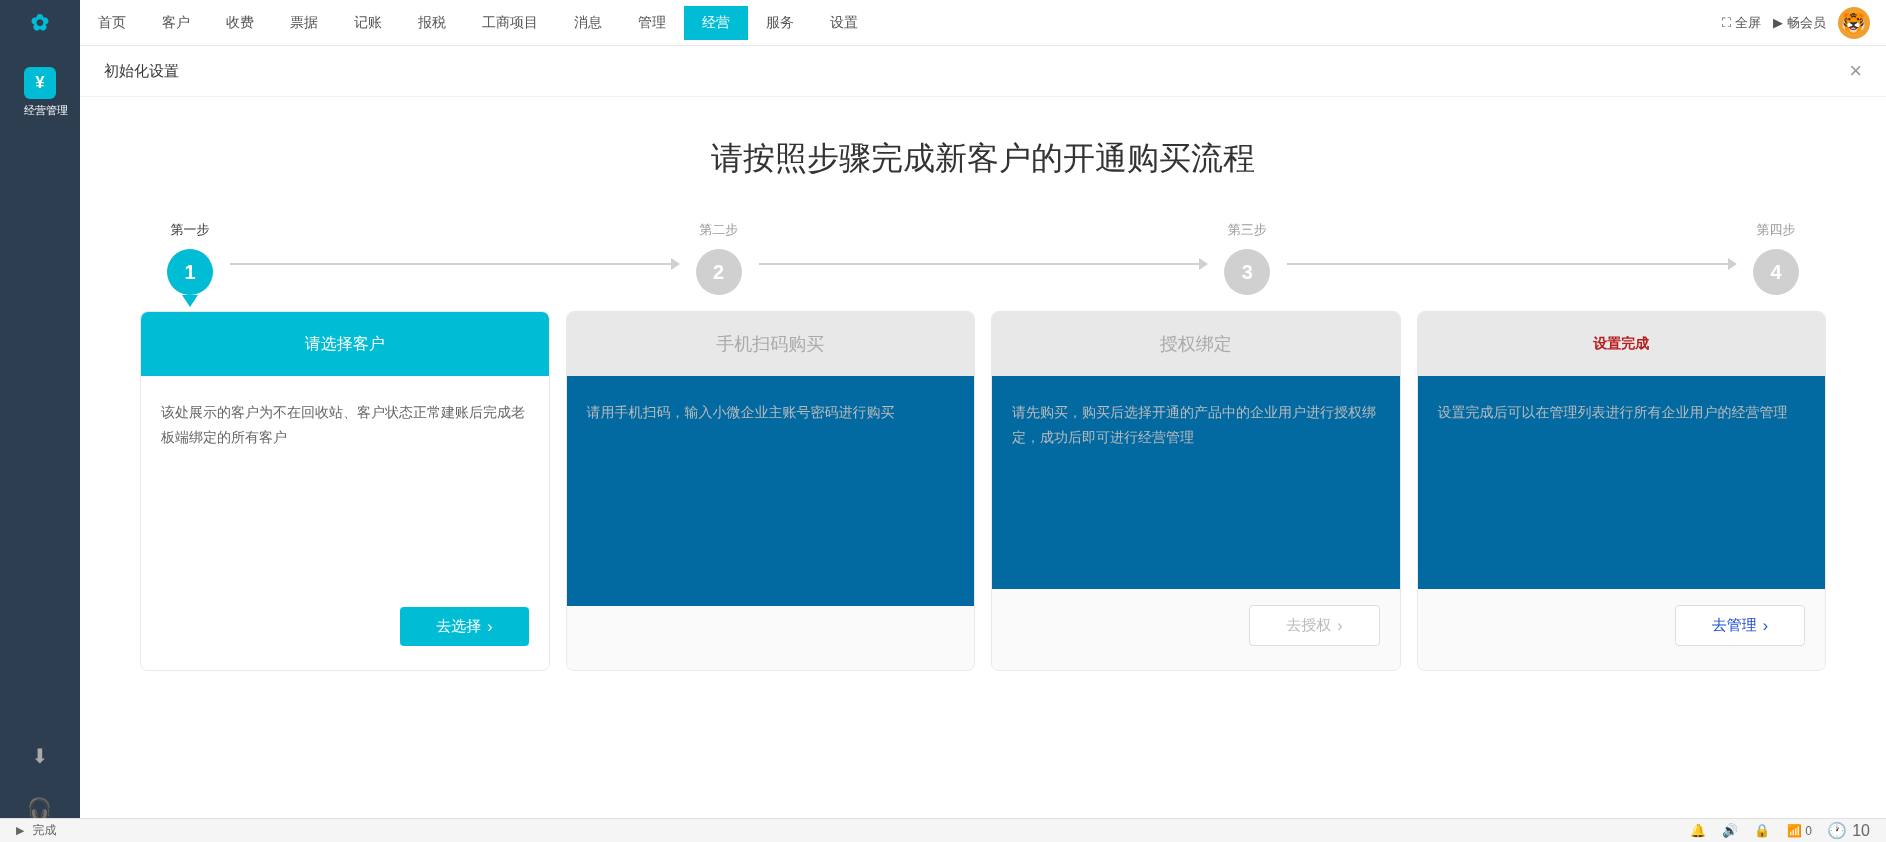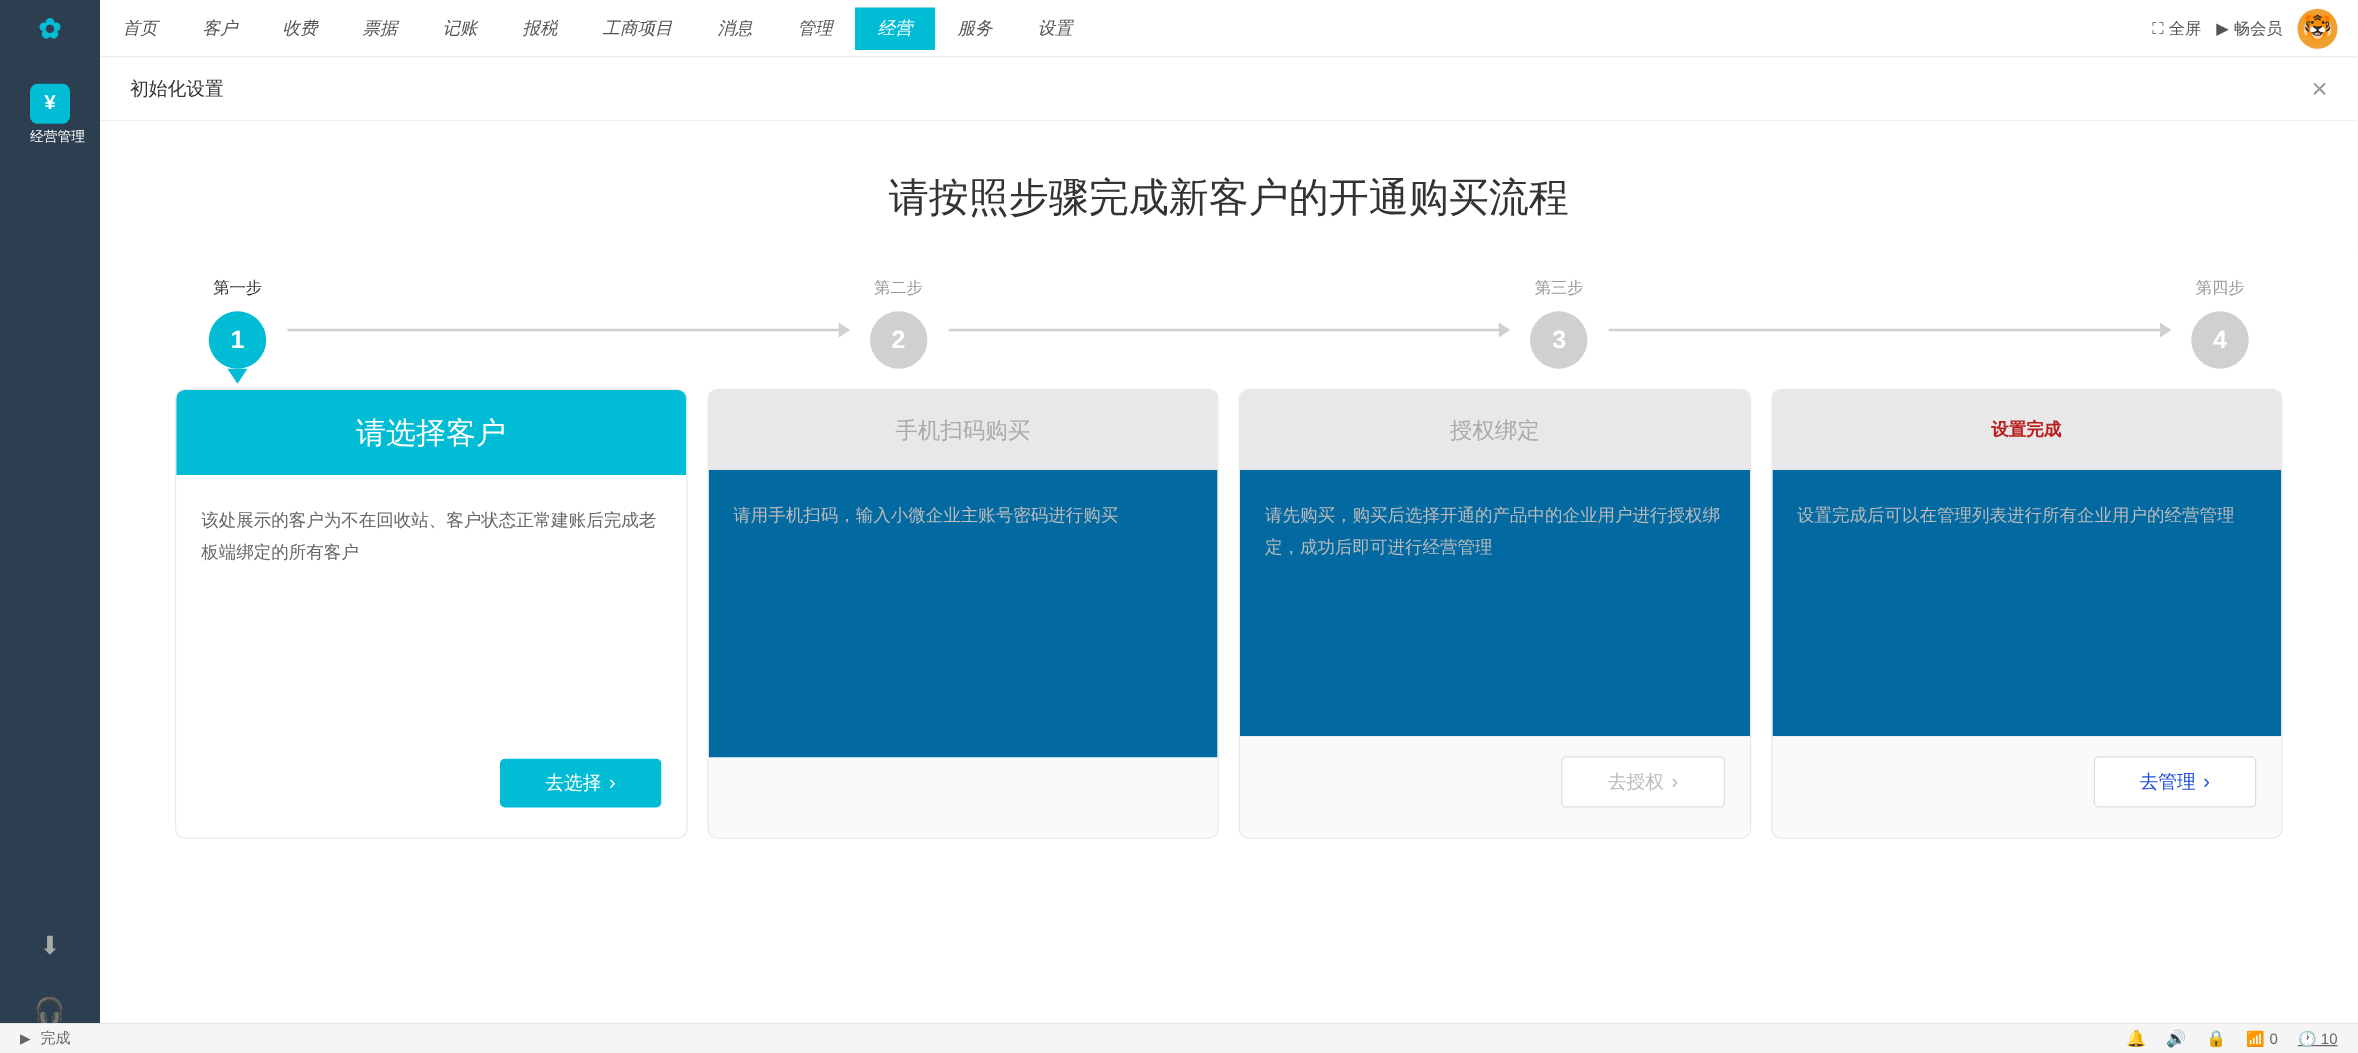--- a/index.html
+++ b/index.html
@@ -6,21 +6,21 @@
     body { font-family: 'Microsoft YaHei', '微软雅黑', sans-serif; background: #f5f5f5; font-size: 14px; color: #333; overflow: hidden; height: 842px; width: 1886px; }
 
     
     .top-nav {
       display: flex; align-items: center; height: 46px; background: #fff;
       border-bottom: 1px solid #e8e8e8; padding: 0 0 0 80px;
     }
     .top-nav-items { display: flex; align-items: center; flex: 1; }
     .nav-item {
       padding: 0 18px; height: 34px; display: flex; align-items: center;
-      cursor: pointer; color: #555; font-size: 14px; white-space: nowrap; font-style: italic;
+      cursor: pointer; color: #555; font-size: 14px; white-space: nowrap;
     }
     .nav-item.active { background: #00bcd4; color: #fff; }
     .top-nav-right { display: flex; align-items: center; gap: 12px; padding-right: 16px; }
     .nav-right-btn { display: flex; align-items: center; gap: 4px; color: #555; cursor: pointer; font-size: 13px; }
     .avatar { width: 32px; height: 32px; border-radius: 50%; background: #f0a030; display: flex; align-items: center; justify-content: center; overflow: hidden; }
 
     
     .sidebar {
       position: fixed; left: 0; top: 46px; bottom: 0; width: 80px;
       background: #2d3e50; display: flex; flex-direction: column; align-items: center; padding-top: 10px;
@@ -190,21 +190,21 @@
         <div style="width:46px;height:46px;border-radius:50%;background:#d0d0d0;display:flex;align-items:center;justify-content:center;color:#fff;font-size:20px;font-weight:bold;">
           <span>4</span>
         </div>
       </div>
     </div>
 
     <div class="cards-row">
 
       <div class="step-card">
         <div class="card-header teal">
-          <span style="font-size:24px;font-weight:500;">请选择客户</span>
+          <span style="font-size:16px;font-weight:500;">请选择客户</span>
         </div>
         <div class="card-body">
           <p>该处展示的客户为不在回收站、客户状态正常建账后完成老板端绑定的所有客户</p>
         </div>
         <div class="card-footer">
           <button class="action-btn teal">
             <span>去选择</span>
             <span style="font-size:16px;">›</span>
           </button>
         </div>
@@ -257,15 +257,15 @@
 <div class="status-bar">
   <div class="status-left">
     <span style="font-size:11px;">▶</span>
     <span>完成</span>
   </div>
   <div class="status-right">
     <span style="font-size:13px;">🔔</span>
     <span style="font-size:13px;">🔊</span>
     <span style="font-size:13px;">🔒</span>
     <span style="font-size:12px;">📶 0</span>
-    <span style="font-size:12px;text-decoration:underline;">🕐 10</span>
+    <span style="font-size:16px;">🕐 10</span>
   </div>
 </div>
 
 </body></html>

